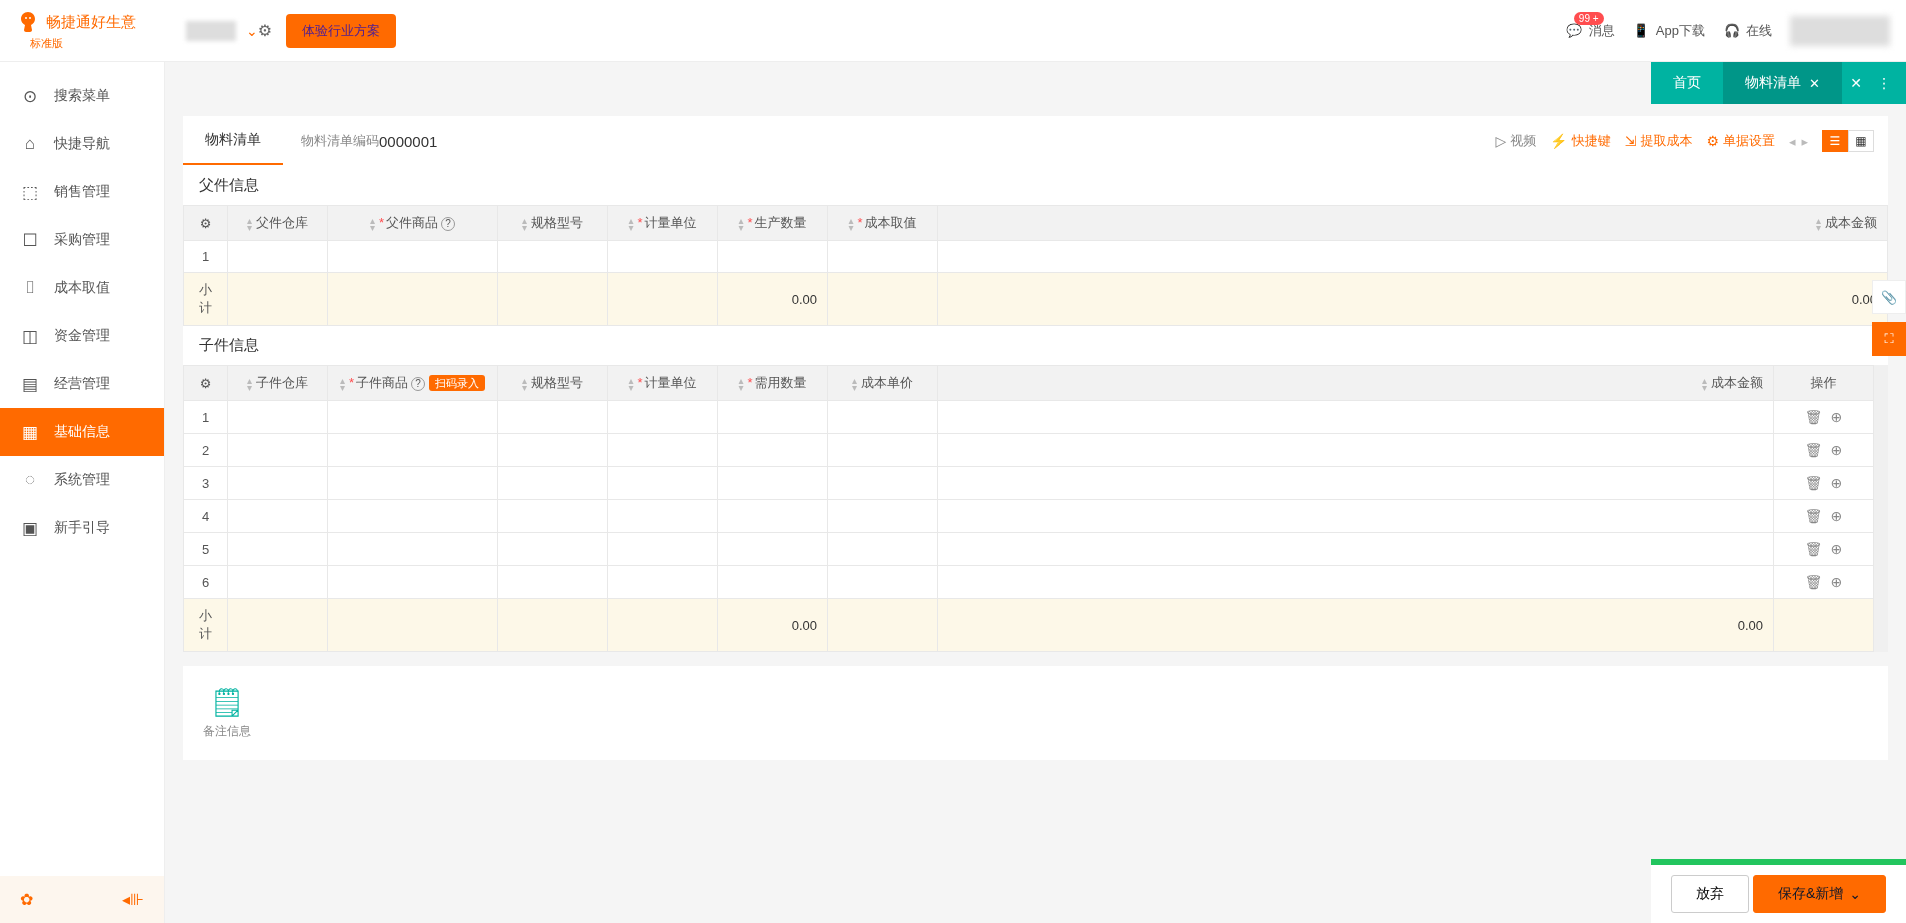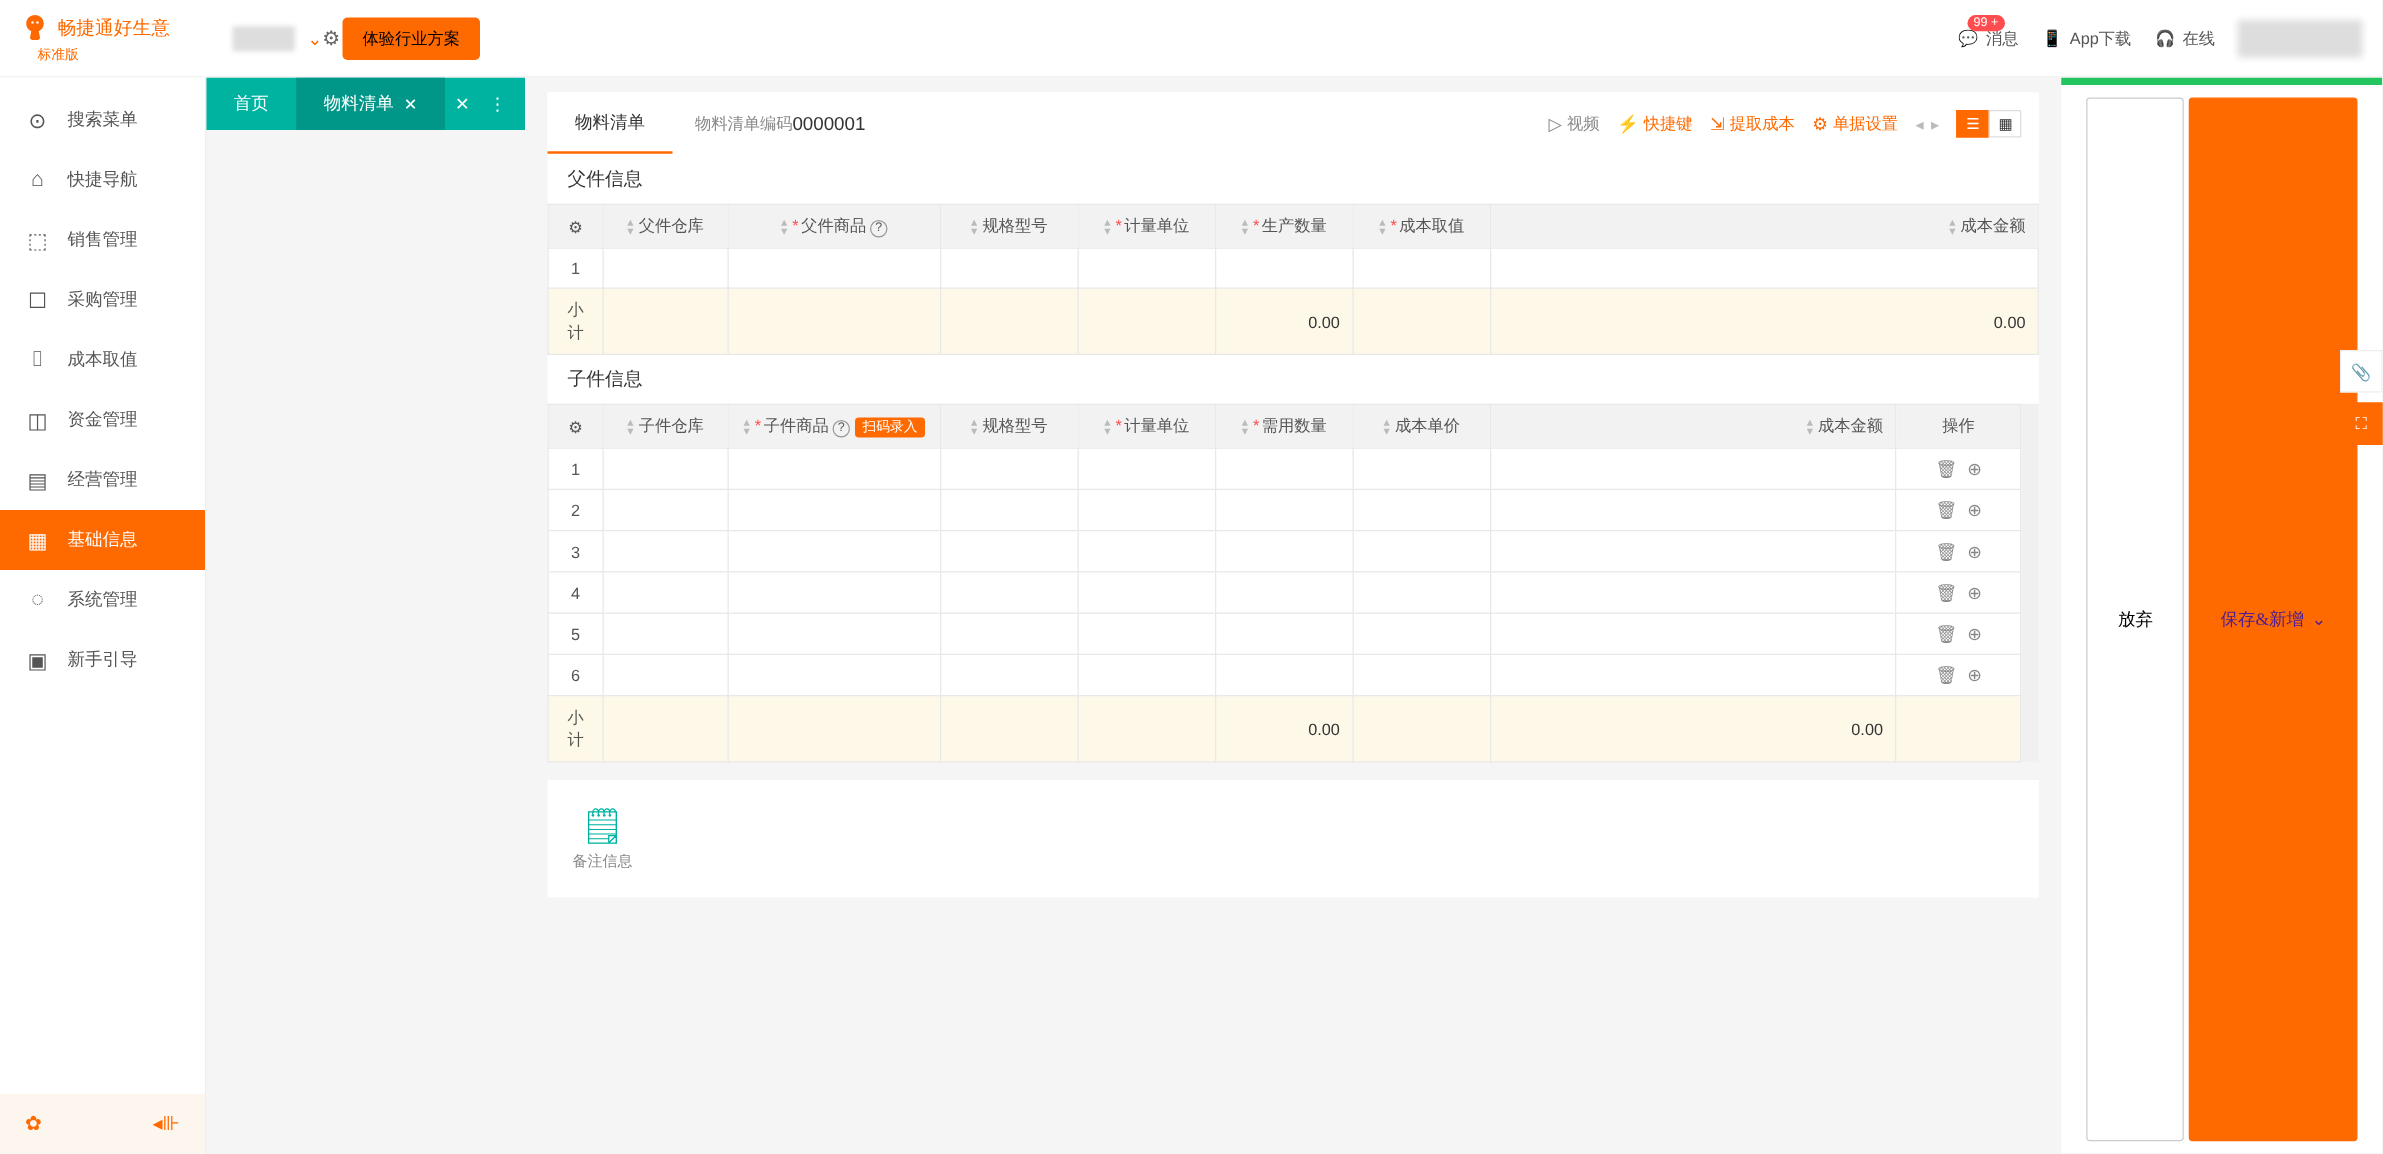--- a/index.html
+++ b/index.html
@@ -9,39 +9,39 @@
 .top-header { height: 62px; background: #fff; display: flex; align-items: center; padding: 0 16px; border-bottom: 1px solid #eee; }
 .logo-area { display: flex; align-items: center; width: 150px; flex-direction: column; align-items: flex-start; }
 .logo-row { display: flex; align-items: center; gap: 6px; }
 .logo-icon { width: 24px; height: 24px; color: #ff6a00; }
 .logo-text { color: #ff6a00; font-size: 15px; font-weight: 500; }
 .logo-sub { color: #ff6a00; font-size: 11px; margin-left: 14px; margin-top: 2px; }
 .dropdown-area { display: flex; align-items: center; gap: 10px; margin-left: 20px; }
 .dropdown-blur { width: 50px; height: 20px; background: #ddd; filter: blur(2px); }
 .chevron-down { color: #ff6a00; font-size: 14px; }
 .gear-small { color: #666; font-size: 16px; }
-.cta-btn { background: #ff6a00; color: #000000; border: none; padding: 8px 16px; border-radius: 4px; font-size: 13px; cursor: pointer; margin-left: 2px; }
+.cta-btn { background: #ff6a00; color: #4c1d95; border: none; padding: 8px 16px; border-radius: 4px; font-size: 13px; cursor: pointer; margin-left: 14px; }
 .header-right { margin-left: auto; display: flex; align-items: center; gap: 18px; }
 .header-item { display: flex; align-items: center; gap: 5px; color: #555; font-size: 13px; cursor: pointer; position: relative; }
 .header-icon { width: 18px; height: 18px; display: inline-flex; align-items: center; justify-content: center; }
 .badge { position: absolute; top: -10px; left: 8px; background: #ff4d4f; color: #fff; font-size: 10px; padding: 1px 5px; border-radius: 8px; }
 .avatar-blur { width: 100px; height: 30px; background: #ddd; filter: blur(3px); }
 
 
 .layout { display: flex; height: calc(100vh - 62px); }
 .sidebar { width: 165px; background: #fff; border-right: 1px solid #eee; display: flex; flex-direction: column; }
 .sidebar-list { flex: 1; padding-top: 10px; }
 .sidebar-item { display: flex; align-items: center; padding: 14px 20px; gap: 14px; color: #555; cursor: pointer; font-size: 14px; }
 .sidebar-item.active { background: #ff6a00; color: #fff; }
 .sidebar-icon { width: 20px; height: 20px; display: inline-flex; align-items: center; justify-content: center; font-size: 17px; }
 .sidebar-footer { padding: 14px 20px; display: flex; align-items: center; justify-content: space-between; background: #fdf6ee; }
 .sidebar-footer span { color: #ff6a00; cursor: pointer; font-size: 16px; }
 
 
-.main { flex: 1; display: flex; flex-direction: row; background: #f5f5f5; overflow: hidden; }
+.main { flex: 1; display: flex; flex-direction: column; background: #f5f5f5; overflow: hidden; align-items: flex-end; }
 .tabs-bar { background: #00b3a1; display: flex; align-items: center; height: 42px; }
 .tab { padding: 0 22px; height: 42px; display: flex; align-items: center; color: #fff; font-size: 14px; cursor: pointer; gap: 8px; }
 .tab.active { background: #009688; }
 .tab-close { font-size: 13px; cursor: pointer; }
 .tabs-right { margin-left: auto; display: flex; align-items: center; padding-right: 8px; }
 .tabs-right-btn { width: 28px; height: 28px; display: flex; align-items: center; justify-content: center; color: #fff; cursor: pointer; font-size: 14px; }
 
 
 .content { flex: 1; padding: 12px 18px 0 18px; overflow-y: auto; display: flex; flex-direction: column; }
 .card { background: #fff; border-radius: 2px; margin-bottom: 14px; }
@@ -78,21 +78,21 @@
 
 .remarks-card { background: #fff; padding: 20px; display: flex; align-items: flex-start; gap: 20px; }
 .remarks-left { text-align: center; color: #00b3a1; }
 .remarks-icon { font-size: 28px; color: #00b3a1; }
 .remarks-label { font-size: 12px; color: #888; margin-top: 4px; }
 .remarks-input { flex: 1; border: none; border-bottom: 1px solid #eee; padding: 10px 4px; font-size: 13px; outline: none; }
 
 
 .footer { background: #fff; border-top: 6px solid #22c55e; padding: 10px 20px; display: flex; justify-content: flex-end; gap: 4px; }
 .btn { padding: 9px 24px; border-radius: 3px; font-size: 14px; cursor: pointer; border: 1px solid #ccc; background: #fff; }
-.btn-primary { background: #ff6a00; color: #4c1d95; border-color: #ff6a00; display: flex; align-items: center; gap: 6px; font-family: Liberation Serif, serif; }
+.btn-primary { background: #ff6a00; color: #0f172a; border-color: #ff6a00; display: flex; align-items: center; gap: 6px; }
 
 
 .float-right { position: fixed; right: 0; top: 280px; display: flex; flex-direction: column; gap: 8px; }
 .float-btn { width: 34px; height: 34px; background: #fff; border: 1px solid #eee; display: flex; align-items: center; justify-content: center; cursor: pointer; color: #888; }
 .float-btn.orange { background: #ff6a00; color: #fff; border-color: #ff6a00; }
 
 .scrollbar-fake { width: 14px; background: #f0f0f0; }
 </style>
 </head>
 <body>

